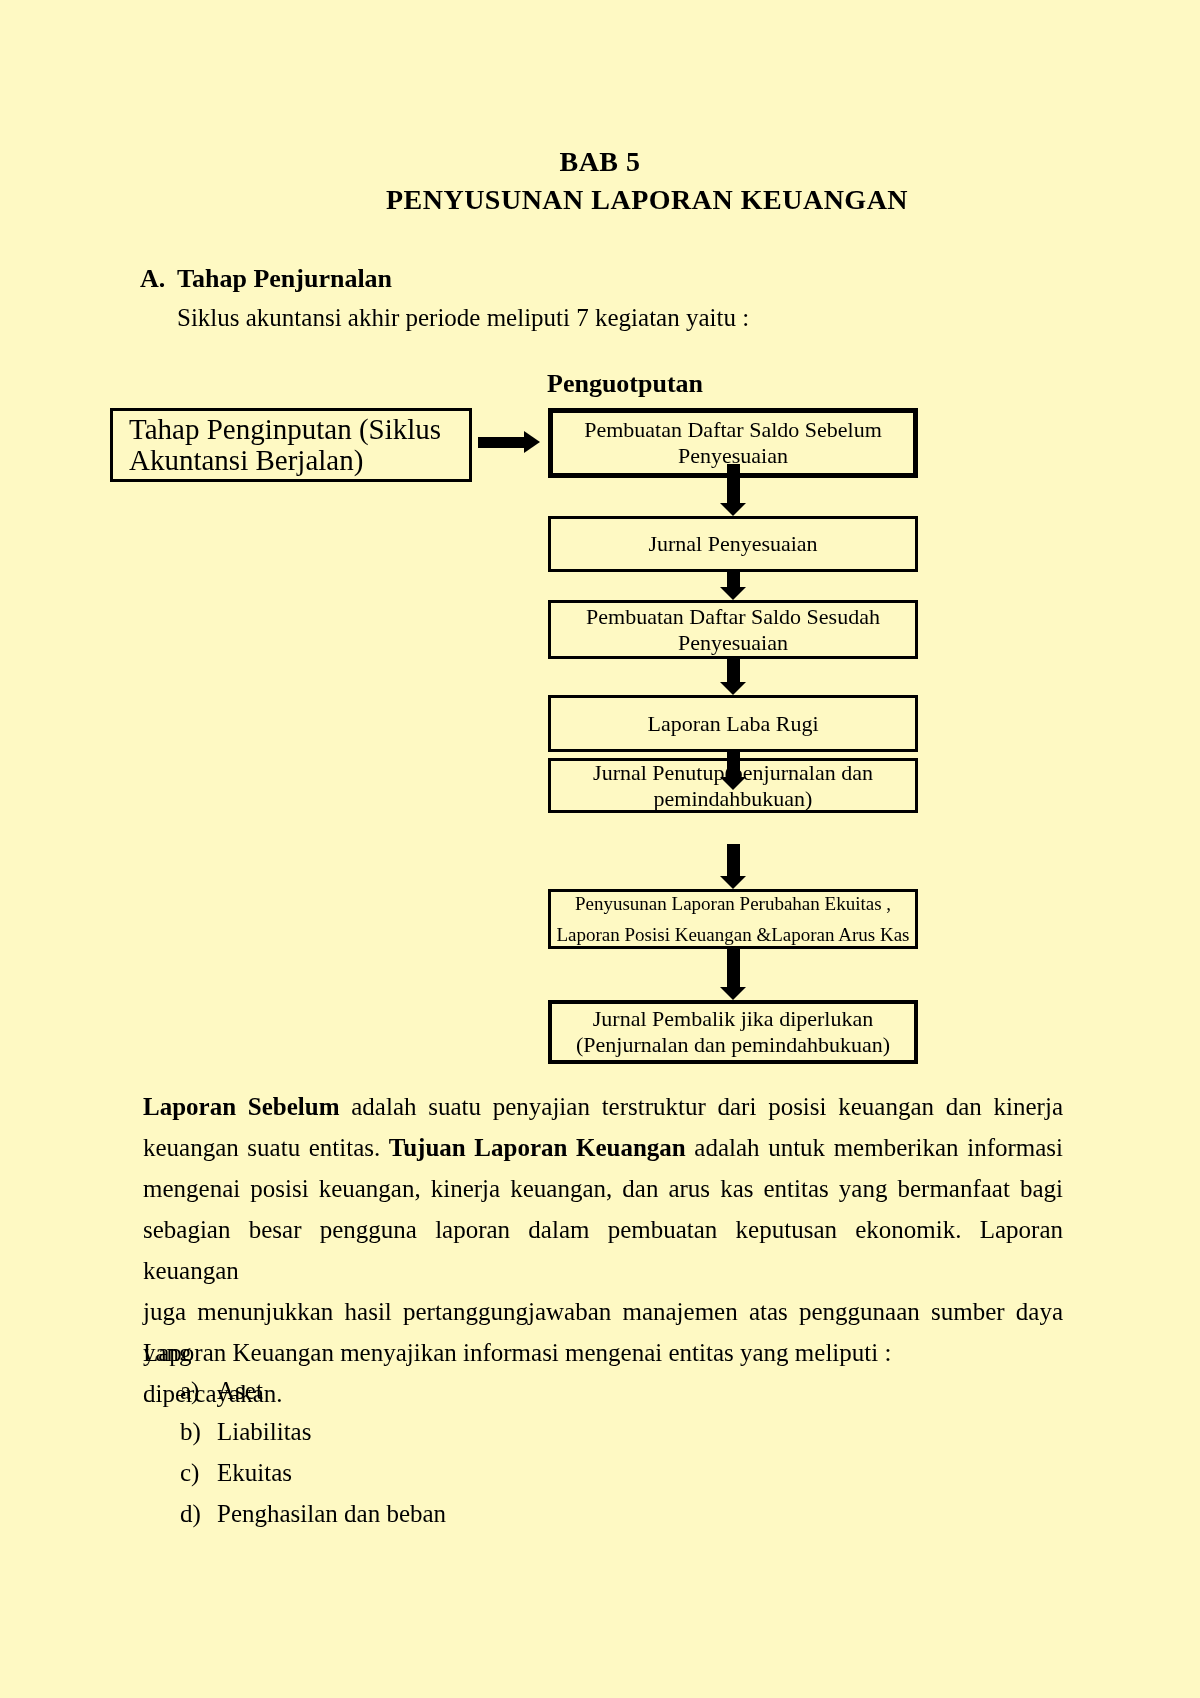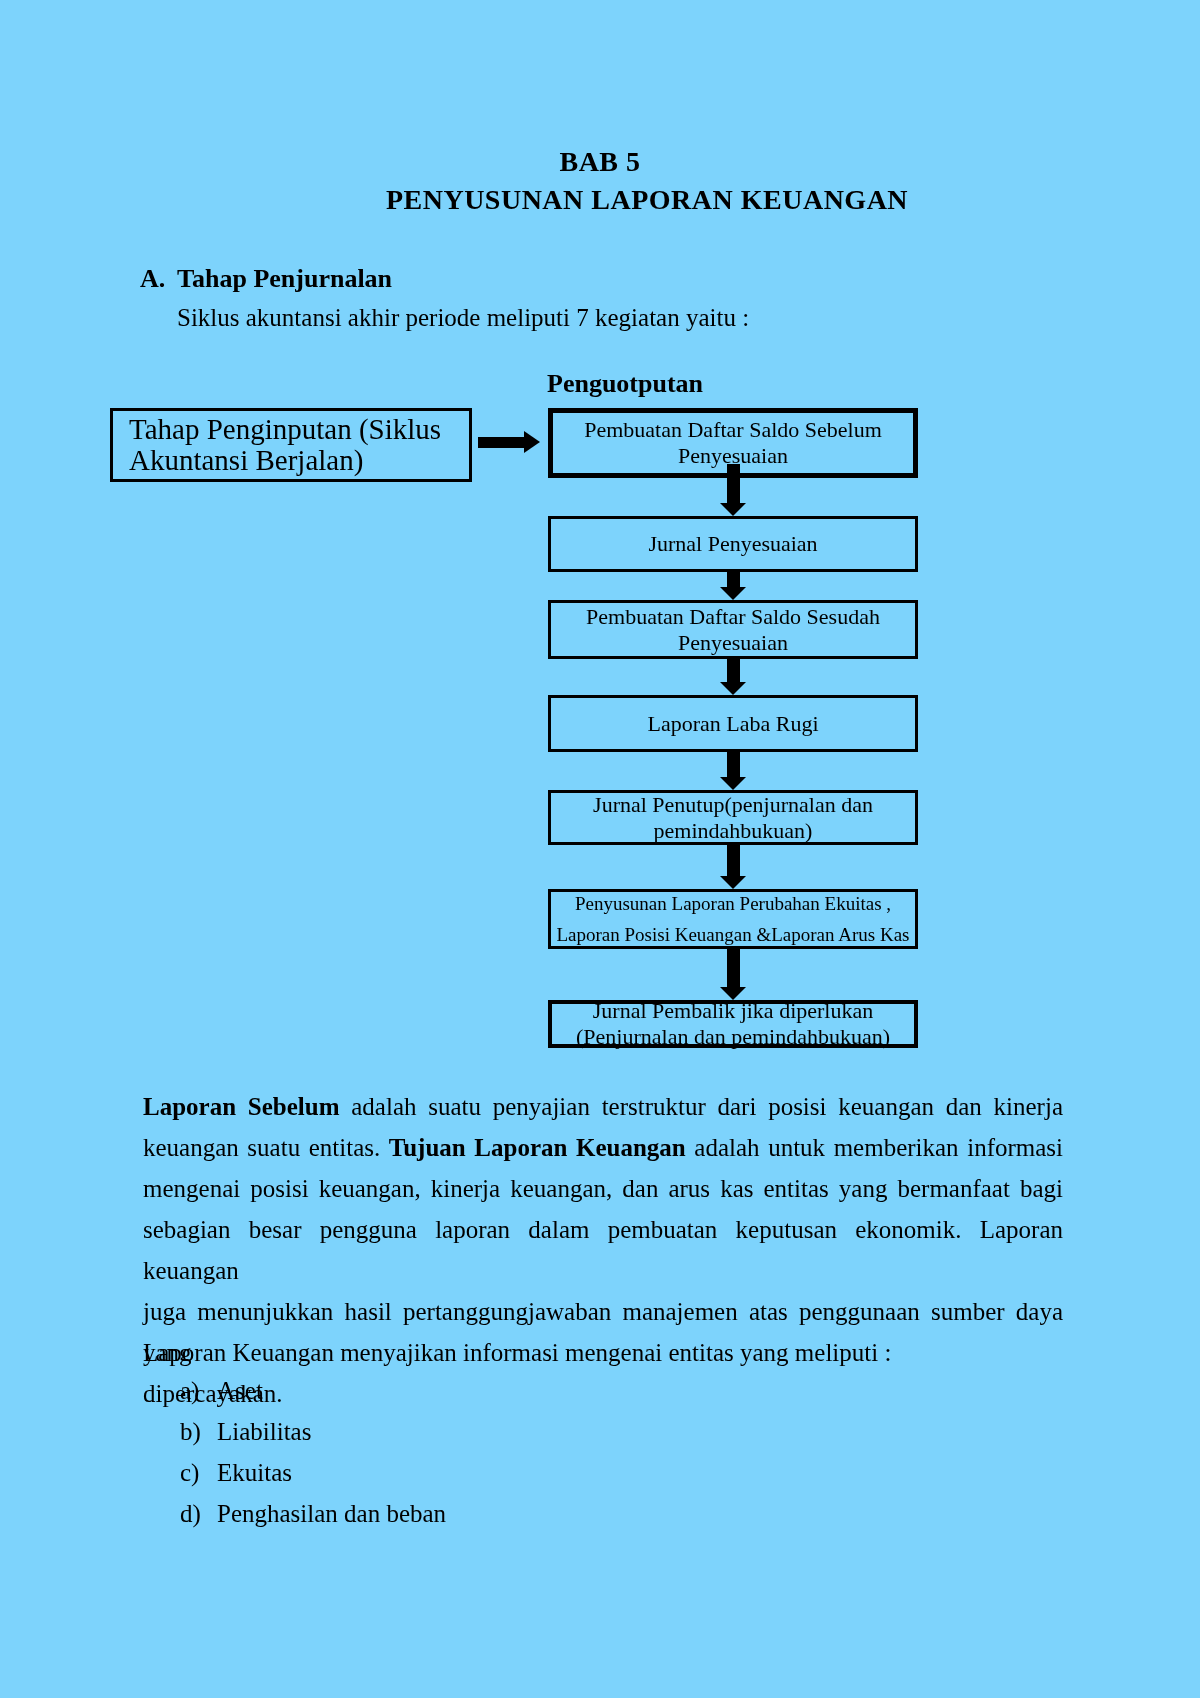--- a/index.html
+++ b/index.html
@@ -1,16 +1,16 @@
 <!DOCTYPE html>
 <html><head>
 <meta charset="utf-8">
 <style>
   html,body{margin:0;padding:0;background:#ffffff;}
-  .page{position:relative;width:1200px;height:1698px;margin:0 auto;background:#7dd3fc;color:#000;
+  .page{position:relative;width:1200px;height:1698px;margin:0 auto;background:#fef9c3;color:#000;
         font-family:"Liberation Serif","DejaVu Serif",serif;overflow:hidden;}
   .abs{position:absolute;}
   .b{font-weight:bold;}
   .center{left:0;width:100%;text-align:center;}
   .title{font-size:28px;font-weight:bold;letter-spacing:0.5px;}
   #title1{top:146px;}
   #title2{top:184px;margin-left:47px;}
   .sectionA{top:264px;left:140px;font-size:26px;font-weight:bold;display:flex;}
   .sectionA .marker{width:37px;flex:none;}
   .intro{top:304px;left:177px;font-size:25px;}
@@ -18,23 +18,23 @@
   .input-box{left:110px;top:408px;width:362px;height:74px;border:3px solid #000;box-sizing:border-box;
              display:flex;flex-direction:column;justify-content:center;padding-left:16px;
              font-size:29px;line-height:31px;}
   .step{left:548px;width:370px;border:3px solid #000;box-sizing:border-box;display:flex;
         flex-direction:column;justify-content:center;align-items:center;text-align:center;
         font-size:22px;line-height:26px;}
   .s0{top:408px;height:70px;border-width:5px;}
   .s1{top:516px;height:56px;}
   .s2{top:600px;height:59px;}
   .s3{top:695px;height:57px;}
-  .s4{top:790px;height:55px;}
+  .s4{top:758px;height:55px;}
   .s5{top:889px;height:60px;font-size:19px;line-height:23px;justify-content:space-between;}
-  .s6{top:1000px;height:48px;border-width:4px;}
+  .s6{top:1000px;height:64px;border-width:4px;}
   .arrow-down{left:720px;width:26px;display:flex;flex-direction:column;align-items:center;}
   .arrow-down .shaft{width:13px;background:#000;}
   .arrow-down .head{width:0;height:0;border-left:13px solid transparent;border-right:13px solid transparent;
                     border-top:13px solid #000;}
   .a0{top:464px}.a0 .shaft{height:39px}
   .a1{top:571px}.a1 .shaft{height:16px}
   .a2{top:658px}.a2 .shaft{height:24px}
   .a3{top:751px}.a3 .shaft{height:26px}
   .a4{top:844px}.a4 .shaft{height:32px}
   .a5{top:946px}.a5 .shaft{height:41px}

